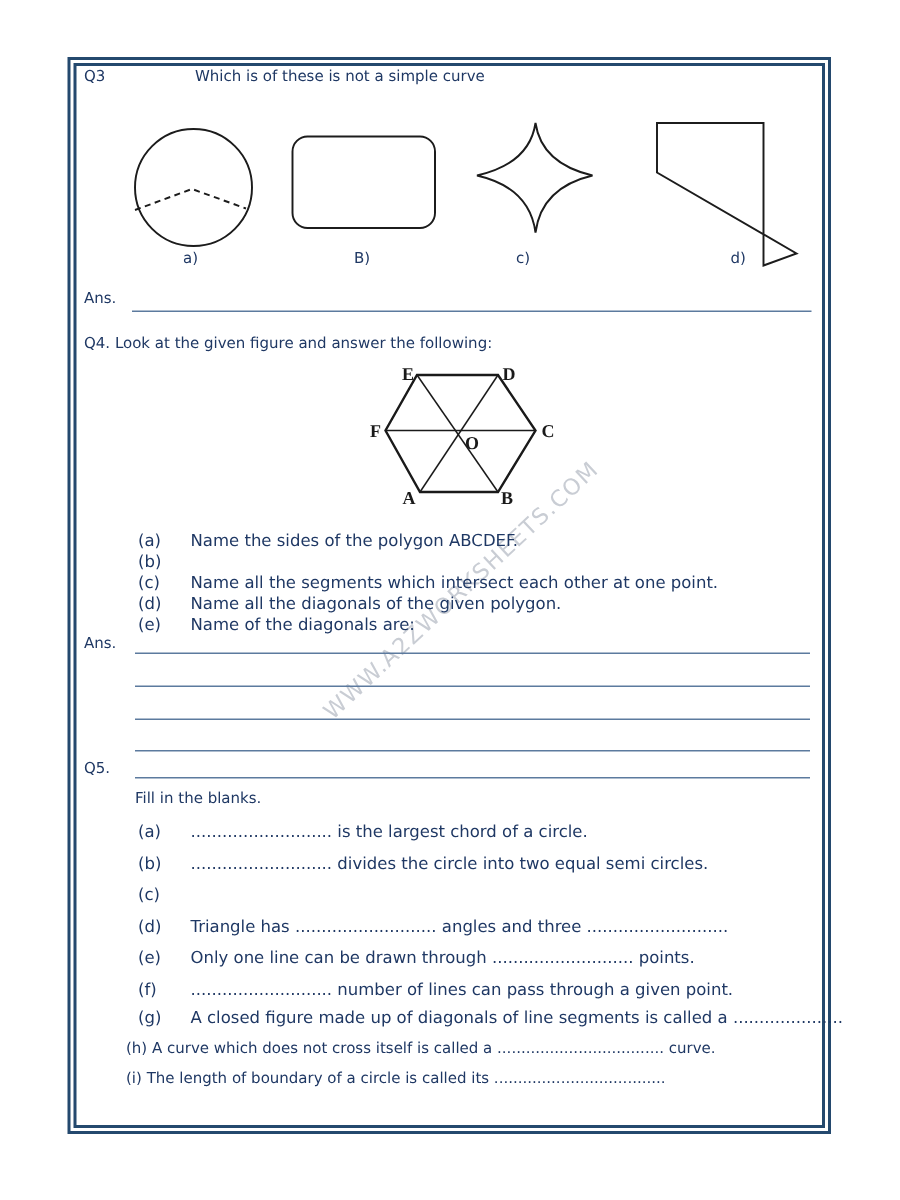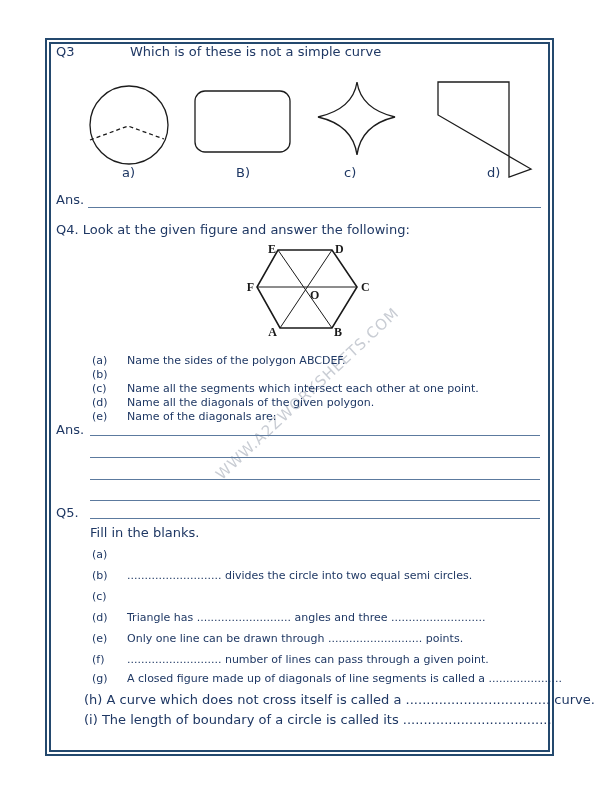--- a/index.html
+++ b/index.html
@@ -3,21 +3,21 @@
 <meta charset="utf-8">
 <style>
   html,body { margin:0; padding:0; }
   body {
     width:600px; height:800px; position:relative;
     background:#ffffff; overflow:hidden;
     font-family:"DejaVu Sans","Liberation Sans",sans-serif;
     color:#1f3864;
   }
   .abs { position:absolute; }
-  .txt { font-size:13px; white-space:nowrap; line-height:13px; }
+  .txt { font-size:10px; white-space:nowrap; line-height:13px; }
   .frame-outer {
     position:absolute; left:45px; top:38px; width:505px; height:714px;
     border:2px solid #24496e;
   }
   .frame-inner {
     position:absolute; left:2px; top:2px; right:2px; bottom:2px;
     border:2px solid #24496e;
   }
   .hline { position:absolute; height:0; border-top:1.4px solid #5c7a9e; }
   .row { position:absolute; display:flex; font-size:11px; white-space:nowrap; line-height:13px; }
@@ -109,20 +109,21 @@
 <div class="hline" style="left:90px; top:457px; width:450px;"></div>
 <div class="hline" style="left:90px; top:479px; width:450px;"></div>
 <div class="hline" style="left:90px; top:500px; width:450px;"></div>
 <div class="hline" style="left:90px; top:518px; width:450px;"></div>
 
 <span class="abs txt" style="left:56px; top:506px;">Q5.</span>
 <span class="abs txt" style="left:90px; top:526px;">Fill in the blanks.</span>
 
 <div class="row" style="left:92px; top:548px;">
   <span class="lbl">(a)</span>
+  <span>........................... is the largest chord of a circle.</span>
 </div>
 <div class="row" style="left:92px; top:569px;">
   <span class="lbl">(b)</span>
   <span>........................... divides the circle into two equal semi circles.</span>
 </div>
 <div class="row" style="left:92px; top:590px;">
   <span class="lbl">(c)</span>
 </div>
 <div class="row" style="left:92px; top:611px;">
   <span class="lbl">(d)</span>

